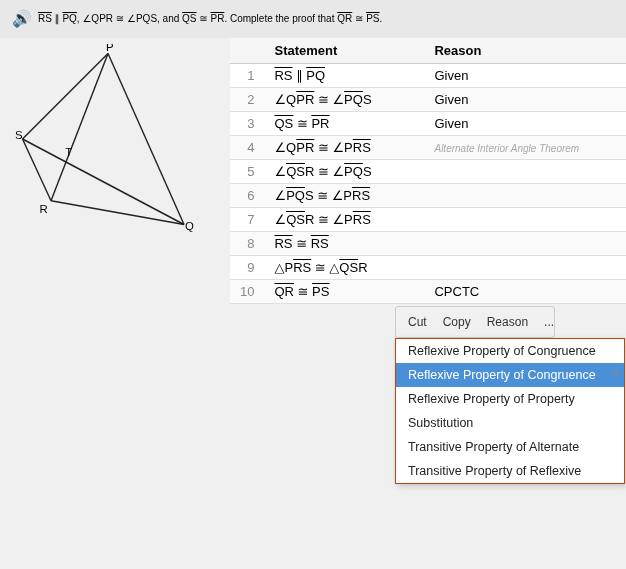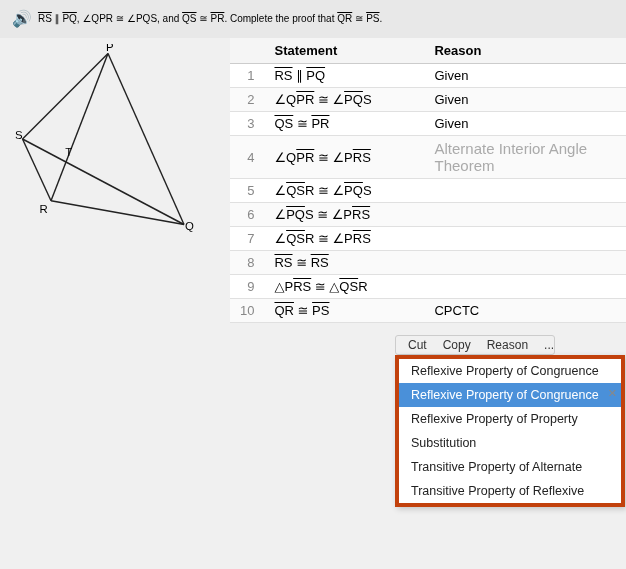--- a/index.html
+++ b/index.html
@@ -104,41 +104,41 @@
       position: relative;
     }
 
     .cut-copy-paste-bar {
       display: flex;
       flex-direction: row;
       gap: 0;
       background: #f0f0f0;
       border: 1px solid #ccc;
       border-radius: 3px;
-      padding: 0 4px;
+      padding: 6px 4px;
       width: 160px;
       margin-left: 165px;
-      margin-top: 12px;
+      margin-top: 2px;
       font-size: 12px;
     }
 
     .cut-copy-paste-bar span {
       padding: 2px 8px;
       cursor: pointer;
       color: #333;
     }
 
     .separator-dots {
       color: #888;
       padding: 2px 2px;
     }
 
     .dropdown-menu {
       background: #fff;
-      border: 4px solid #c2410c;
+      border: 1px solid #c2410c;
       box-shadow: 2px 2px 6px rgba(0,0,0,0.18);
       width: 230px;
       margin-left: 165px;
       margin-top: 0;
       position: relative;
       z-index: 10;
     }
 
     .dropdown-item {
       padding: 5px 12px;
@@ -214,21 +214,21 @@
             <td class="reason-col">Given</td>
           </tr>
           <tr>
             <td class="row-num">3</td>
             <td class="statement-col"><span class="overline">QS</span> ≅ <span class="overline">PR</span></td>
             <td class="reason-col">Given</td>
           </tr>
           <tr>
             <td class="row-num">4</td>
             <td class="statement-col">∠Q<span class="overline">PR</span> ≅ ∠P<span class="overline">RS</span></td>
-            <td class="reason-col"><span style="color:#aaa;font-size:15px;">Alternate Interior Angle Theorem</span></td>
+            <td class="reason-col"><span style="color:#aaa;font-size:10px;font-style:italic;">Alternate Interior Angle Theorem</span></td>
           </tr>
           <tr>
             <td class="row-num">5</td>
             <td class="statement-col">∠<span class="overline">QS</span>R ≅ ∠<span class="overline">PQ</span>S</td>
             <td class="reason-col"></td>
           </tr>
           <tr>
             <td class="row-num">6</td>
             <td class="statement-col">∠<span class="overline">PQ</span>S ≅ ∠P<span class="overline">RS</span></td>
             <td class="reason-col"></td>

